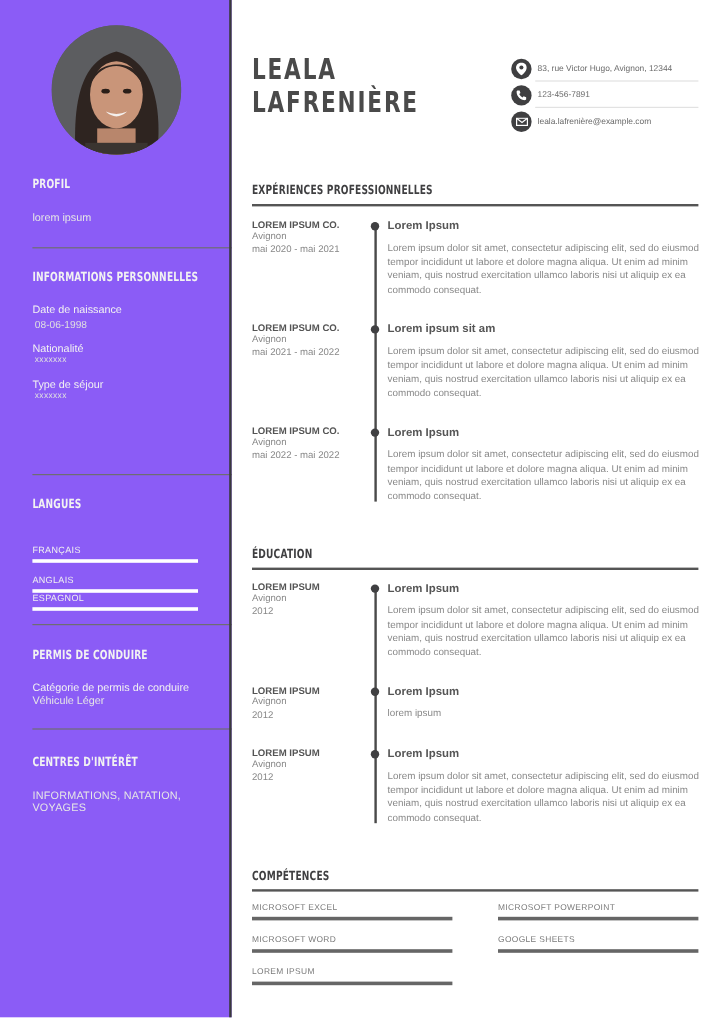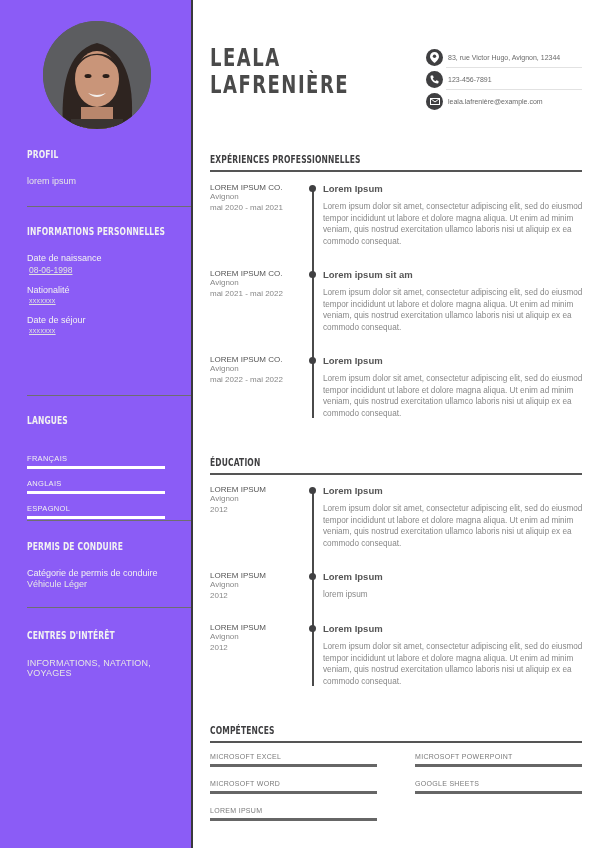--- a/index.html
+++ b/index.html
@@ -20,21 +20,21 @@
     .heading-cond {
       font-family: "DejaVu Sans", sans-serif; font-weight: bold;
       transform: scaleX(0.72); transform-origin: left center;
       white-space: nowrap; letter-spacing: 0.2px;
     }
     .sb-section { position: absolute; left: 27px; width: 166px; }
     .sb-title { font-size: 10.5px; color: #f2f2f2; }
     .sb-text { font-size: 9px; color: #e6e6e6; }
     .sb-divider { position: absolute; left: 27px; width: 166px; height: 1px; background: #6e6e70; }
     .info-label { font-size: 9px; font-weight: normal; color: #f2f2f2; }
-    .info-value { font-size: 8.5px; color: #e0e0e0; padding-left: 2px; margin-top: 2px; text-decoration: underline; }
+    .info-value { font-size: 8.5px; color: #e0e0e0; padding-left: 2px; margin-top: 2px; }
     .info-value.small { font-size: 7px; letter-spacing: 0.3px; }
     .lang-label { font-size: 7.5px; color: #f0f0f0; letter-spacing: 0.3px; }
     .lang-bar { width: 138px; height: 3px; background: #ffffff; margin-top: 3px; }
 
     .name-block { position: absolute; left: 210px; top: 45px; }
     .name-line {
       font-family: "DejaVu Sans", sans-serif; font-weight: bold; font-size: 24px; color: #4a4a4a;
       letter-spacing: 2px; line-height: 27px; transform: scaleX(0.75); transform-origin: left center; white-space: nowrap;
     }
     .contact { position: absolute; left: 426px; top: 46px; width: 156px; }
@@ -44,21 +44,21 @@
     }
     .contact-text { font-size: 7px; color: #6a6a6a; margin-left: 5px; white-space: nowrap; }
     .contact-sep { position: absolute; left: 20px; right: 0; bottom: 0; height: 1px; background: #e2e2e2; }
 
     .sec-title { position: absolute; left: 210px; font-size: 10.5px; color: #3f3f41; }
     .sec-rule { position: absolute; left: 210px; width: 372px; height: 2px; background: #555; }
 
     .timeline-line { position: absolute; left: 312px; width: 1.5px; background: #4a4a4a; }
     .entry { position: absolute; left: 210px; width: 372px; }
     .entry-left { position: absolute; left: 0; top: 0; width: 100px; }
-    .entry-org { font-size: 8px; font-weight: normal; color: #555; }
+    .entry-org { font-size: 8px; font-weight: bold; color: #555; }
     .entry-meta { font-size: 8px; color: #888; line-height: 10.5px; }
     .entry-dot { position: absolute; left: 99px; top: 2px; width: 7px; height: 7px; border-radius: 50%; background: #404042; }
     .entry-right { position: absolute; left: 113px; top: 0; width: 260px; }
     .entry-title { font-size: 9.5px; font-weight: bold; color: #555; }
     .entry-desc { font-size: 8.2px; color: #888; line-height: 11.5px; margin-top: 7px; }
 
     .skill { position: absolute; width: 167px; }
     .skill-label { font-size: 7px; color: #7a7a7a; letter-spacing: 0.3px; }
     .skill-bar { height: 3px; background: #666; margin-top: 4px; }
   </style>
@@ -90,37 +90,37 @@
     <div class="sb-title heading-cond">INFORMATIONS PERSONNELLES</div>
     <div style="margin-top:16px;">
       <div class="info-label">Date de naissance</div>
       <div class="info-value">08-06-1998</div>
     </div>
     <div style="margin-top:10px;">
       <div class="info-label">Nationalité</div>
       <div class="info-value small">xxxxxxx</div>
     </div>
     <div style="margin-top:11px;">
-      <div class="info-label">Date de séjour</div>
+      <div class="info-label">Type de séjour</div>
       <div class="info-value small">xxxxxxx</div>
     </div>
   </div>
   <div class="sb-divider" style="top:395px;"></div>
 
   <div class="sb-section" style="top:414px;">
     <div class="sb-title heading-cond">LANGUES</div>
     <div style="margin-top:28px;">
       <div class="lang-label">FRANÇAIS</div>
       <div class="lang-bar"></div>
     </div>
     <div style="margin-top:10px;">
       <div class="lang-label">ANGLAIS</div>
       <div class="lang-bar"></div>
     </div>
-    <div style="margin-top:10px;">
+    <div style="">
       <div class="lang-label">ESPAGNOL</div>
       <div class="lang-bar"></div>
     </div>
   </div>
   <div class="sb-divider" style="top:520px;"></div>
 
   <div class="sb-section" style="top:540px;">
     <div class="sb-title heading-cond">PERMIS DE CONDUIRE</div>
     <div class="info-label" style="margin-top:16px;">Catégorie de permis de conduire</div>
     <div class="sb-text" style="margin-top:1px;">Véhicule Léger</div>

